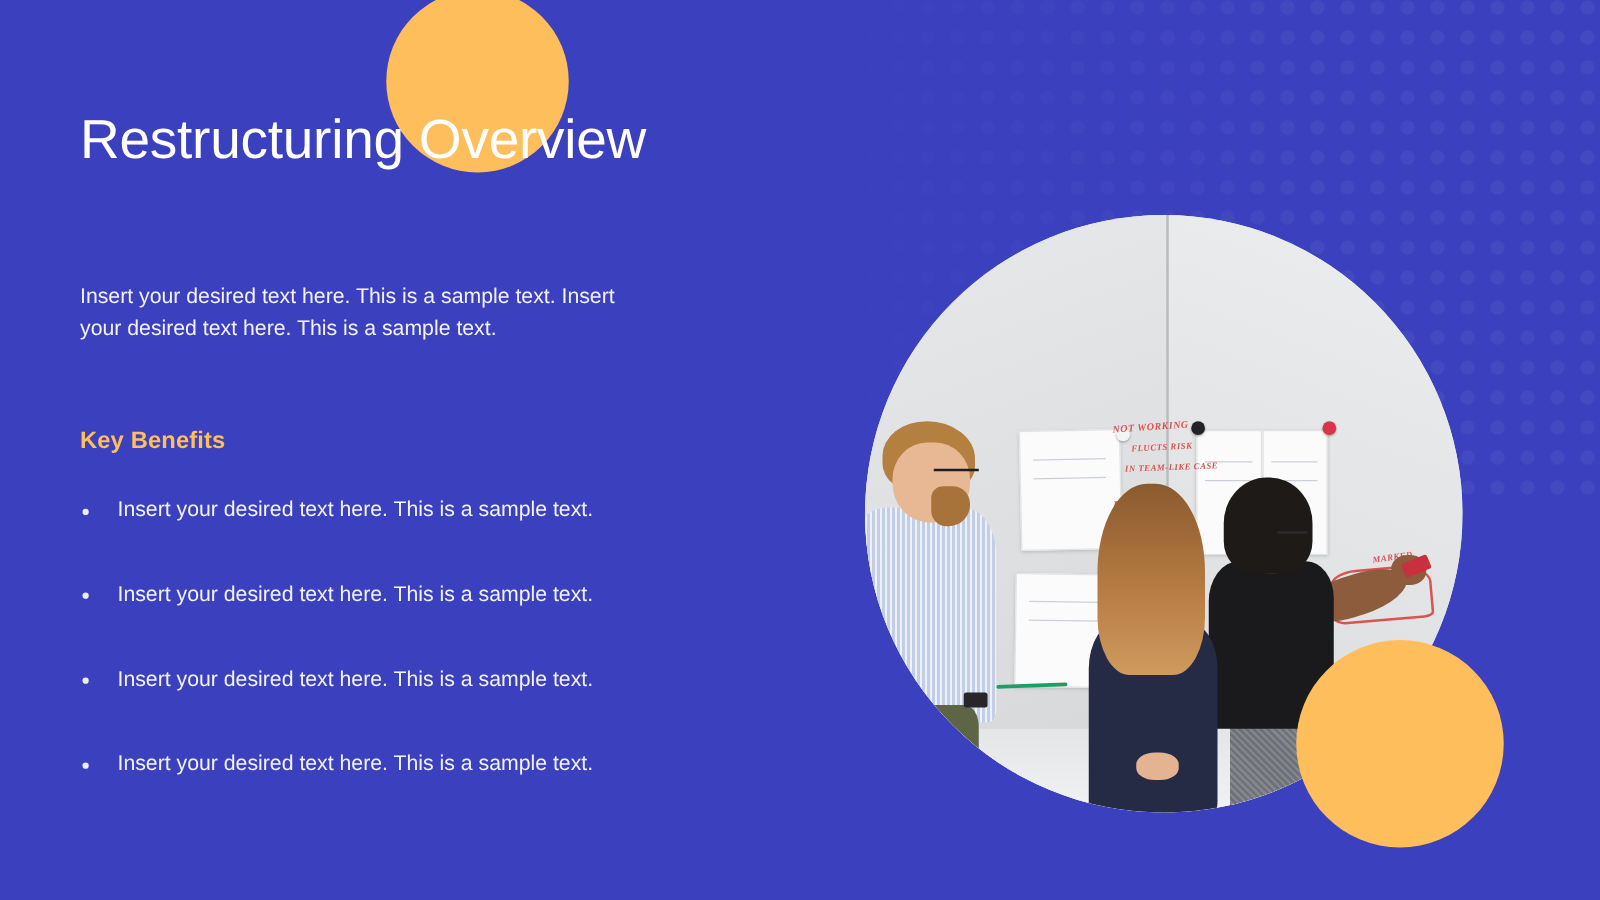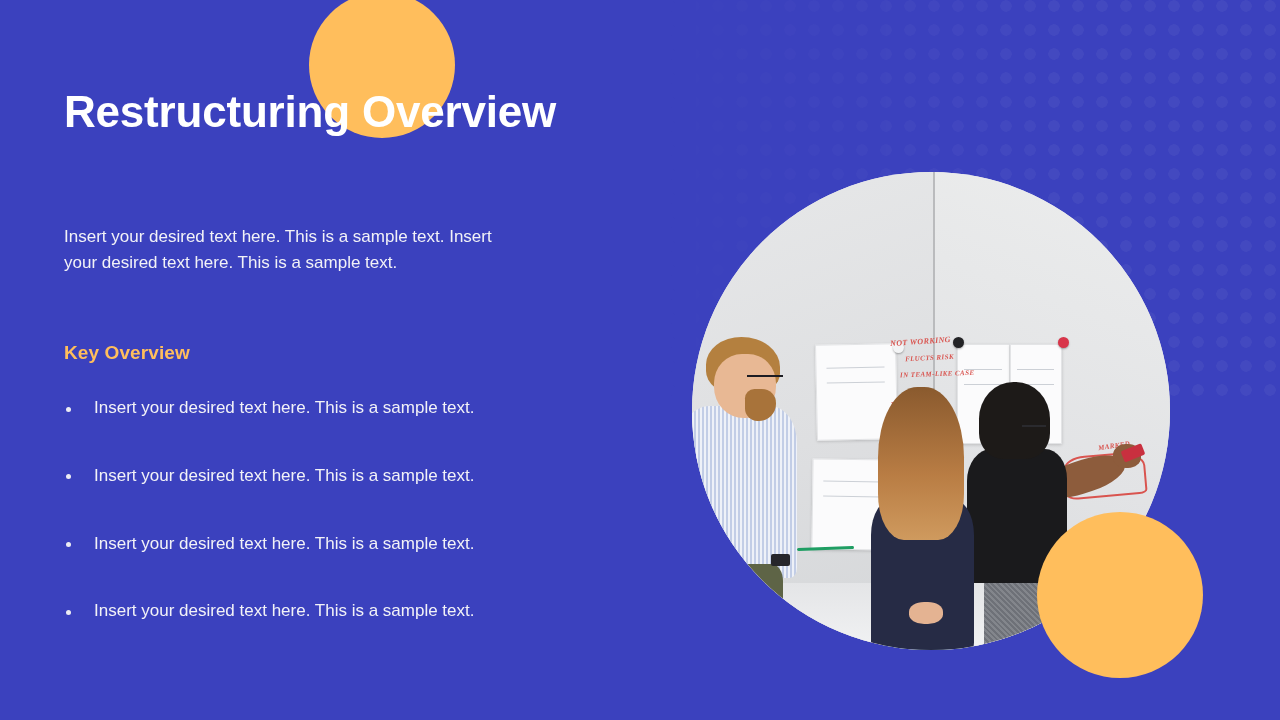--- a/index.html
+++ b/index.html
@@ -117,21 +117,21 @@
   #p3-hand { left:88%;  top:57%; width:6%; height:5%;
              background:#8d5c3c; border-radius:45%; }
   #p3-marker{ left:90%; top:57.5%; width:4.5%; height:2.5%;
               background:#c9303f; border-radius:2px; transform:rotate(-22deg); }
 
   
   #text-column{ position:absolute; left:64px; top:0; width:560px; height:720px; z-index:8; }
 
   #slide-title{
     position:absolute; top:84px; left:0; width:500px;
-    color:#fff; font-size:44px; font-weight:700; line-height:1.28;
+    color:#fff; font-size:44px; font-weight:400; line-height:1.28;
     letter-spacing:-.2px;
   }
   #intro-paragraph{
     position:absolute; top:224px; left:0; width:430px;
     color:#f2f2f7; font-size:17px; line-height:1.55; font-weight:400;
   }
   #key-benefits-heading{
     position:absolute; top:342px; left:0;
     color:#ffbe5c; font-size:19px; font-weight:700; letter-spacing:.1px;
   }
@@ -201,21 +201,21 @@
 </div>
 
 <div class="orange-circle" id="circle-bottom-right"></div>
 
 <div id="text-column">
 
   <h1 id="slide-title">Restructuring Overview</h1>
 
   <p id="intro-paragraph">Insert your desired text here. This is a sample text. Insert your desired text here. This is a sample text.</p>
 
-  <h2 id="key-benefits-heading">Key Overview</h2>
+  <h2 id="key-benefits-heading">Key Benefits</h2>
 
   <ul id="benefits-list">
     <li class="benefit-item">
       <span class="benefit-bullet"></span>
       <span>Insert your desired text here. This is a sample text.</span>
     </li>
     <li class="benefit-item">
       <span class="benefit-bullet"></span>
       <span>Insert your desired text here. This is a sample text.</span>
     </li>

